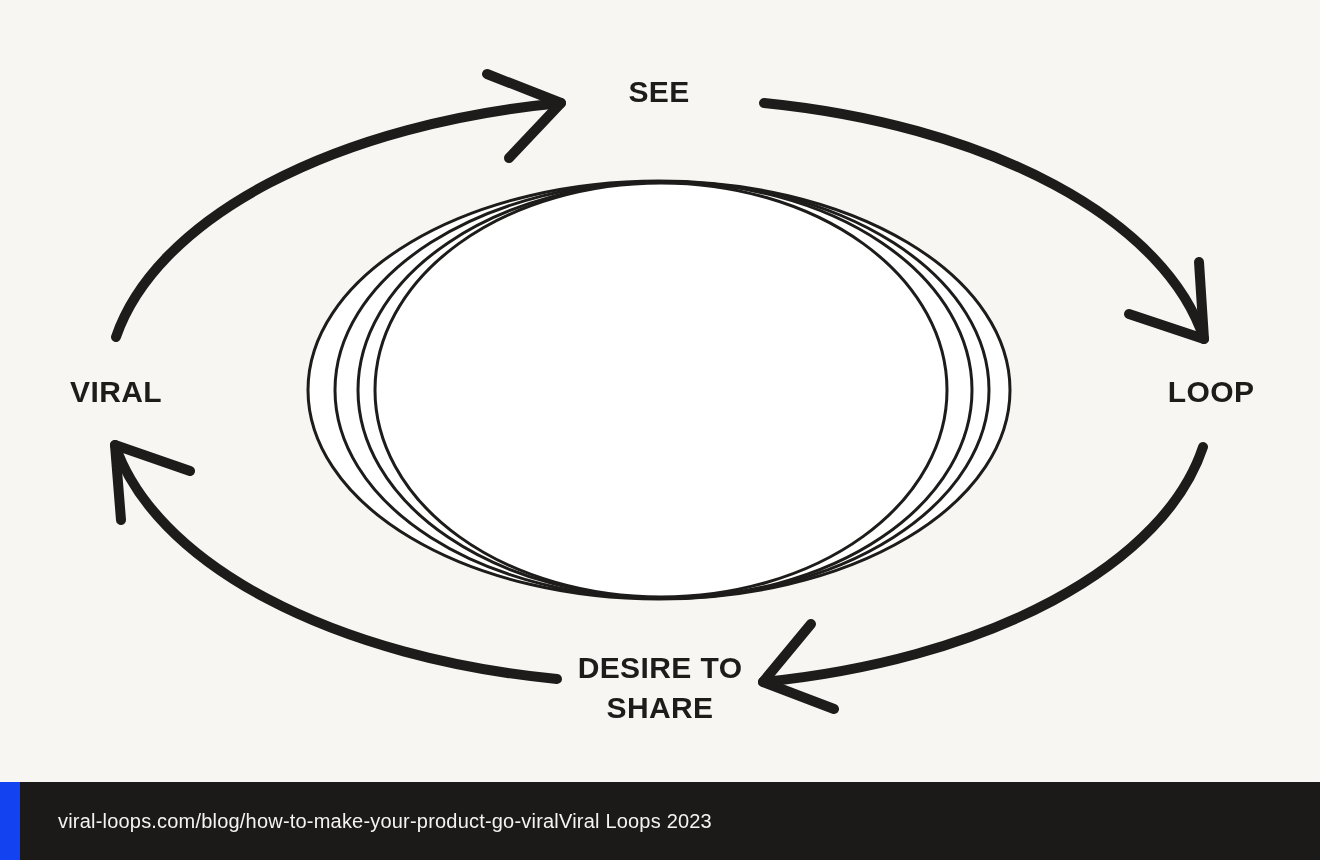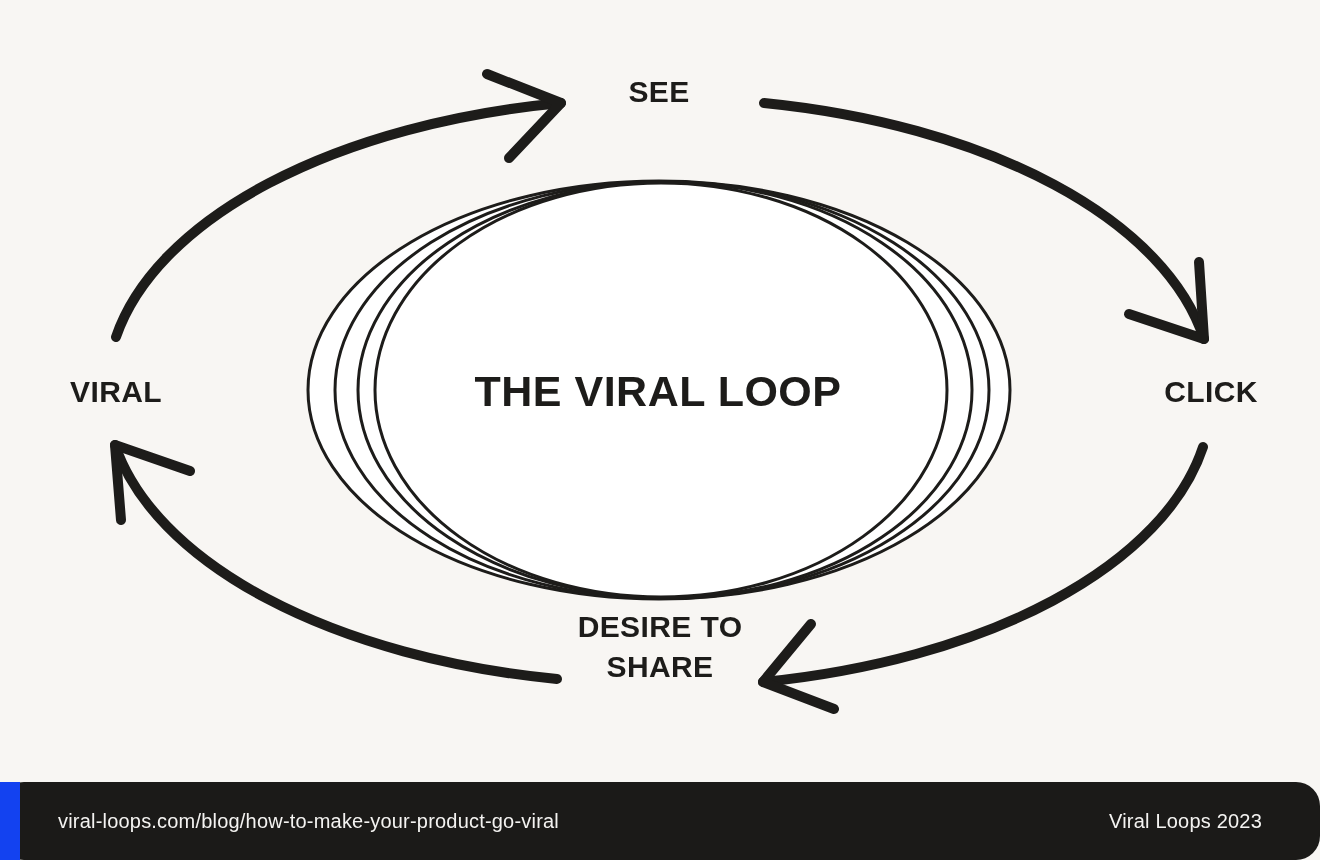--- a/index.html
+++ b/index.html
@@ -65,25 +65,23 @@
   }
 
   .footer {
     position: absolute;
     left: 0; right: 0; bottom: 0;
     height: 78px;
     background: var(--footer-bg, #1b1a18);
     color: var(--footer-text, #f4f3f1);
     display: flex;
     align-items: center;
-    justify-content: space-between;
     padding: 16px 58px;
     font-size: 20px;
     letter-spacing: 0.2px;
-    border-radius: 24px;
   }
   .footer-stripe {
     position: absolute;
     left: 0; top: 0; bottom: 0;
     width: 20px;
     background: var(--accent-blue, #1342f0);
   }
 </style>
 </head>
 <body>
@@ -105,27 +103,26 @@
       <path class="loop-arc" d="M 764 103 A 550 290 0 0 1 1204 339"></path>
       <path class="arrowhead" d="M 1199 262 L 1204 339 L 1129 314"></path>
 
       <path class="loop-arc" d="M 1203 447 A 550 290 0 0 1 763 682"></path>
       <path class="arrowhead" d="M 811 624 L 763 682 L 834 709"></path>
 
       <path class="loop-arc" d="M 557 679 A 550 290 0 0 1 115 445"></path>
       <path class="arrowhead" d="M 190 471 L 115 445 L 121 520"></path>
     </svg>
 
-    <div class="diagram-title">THE VIRAL LOOP</div>
 
     <div class="label" style="left:659px; top:92px">SEE</div>
 
-    <div class="label" style="left:1211px; top:392px">CLICK</div>
+    <div class="label" style="left:1211px; top:392px">LOOP</div>
 
-    <div class="label label--bottom" style="left:660px; top:647px">DESIRE TO SHARE</div>
+    <div class="label label--bottom" style="left:660px; top:688px">DESIRE TO SHARE</div>
 
     <div class="label" style="left:116px; top:392px">VIRAL</div>
   </div>
 
   <div class="footer">
     <div class="footer-stripe"></div>
     <span>viral-loops.com/blog/how-to-make-your-product-go-viral</span>
     <span>Viral Loops 2023</span>
   </div>
 

